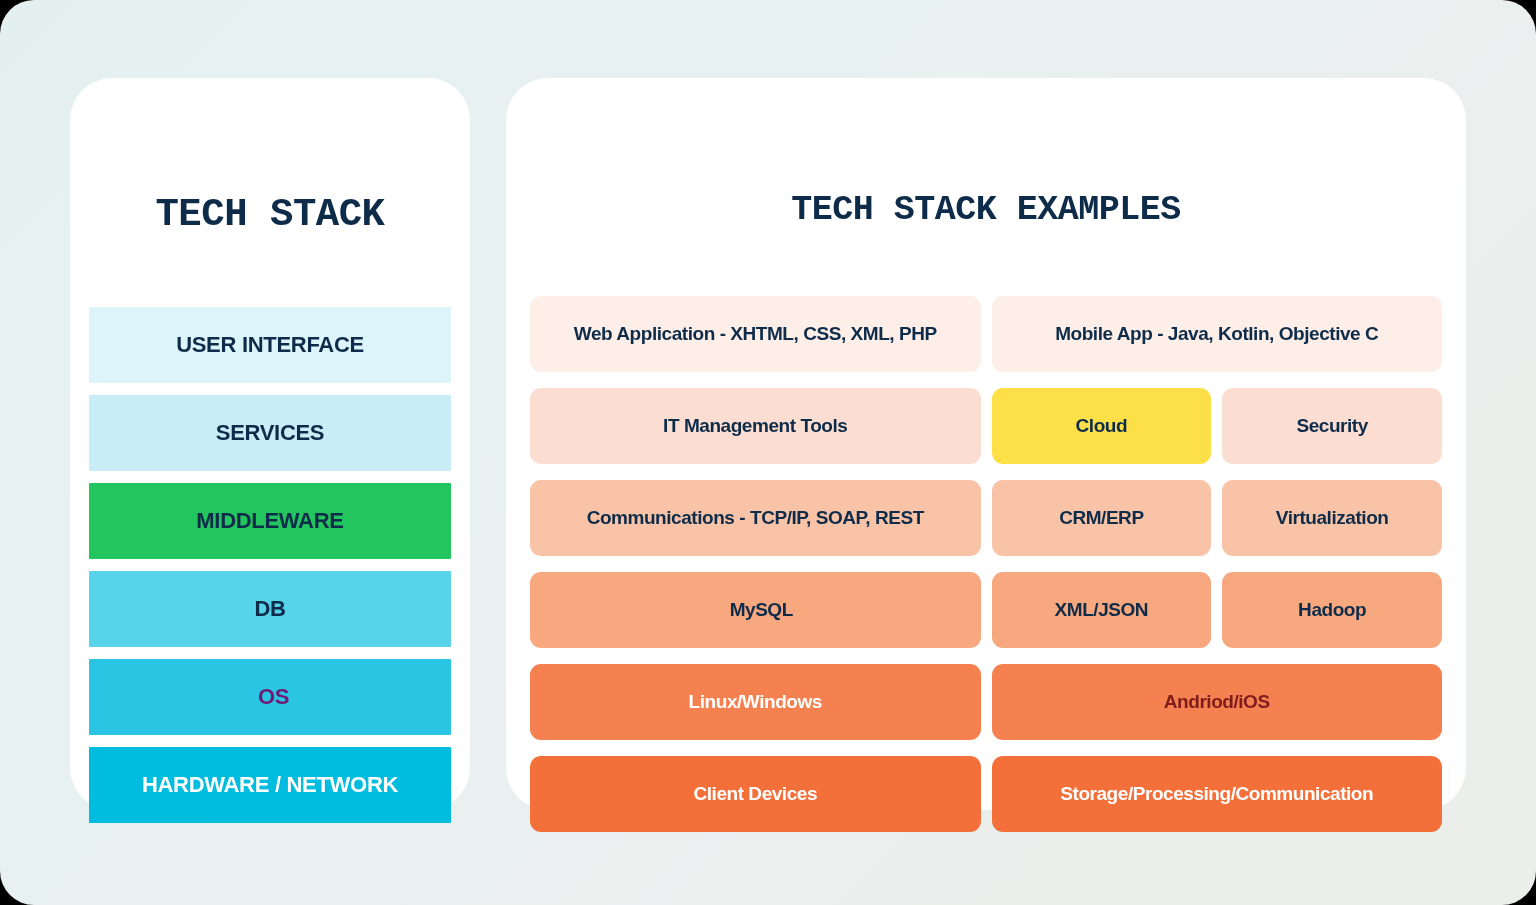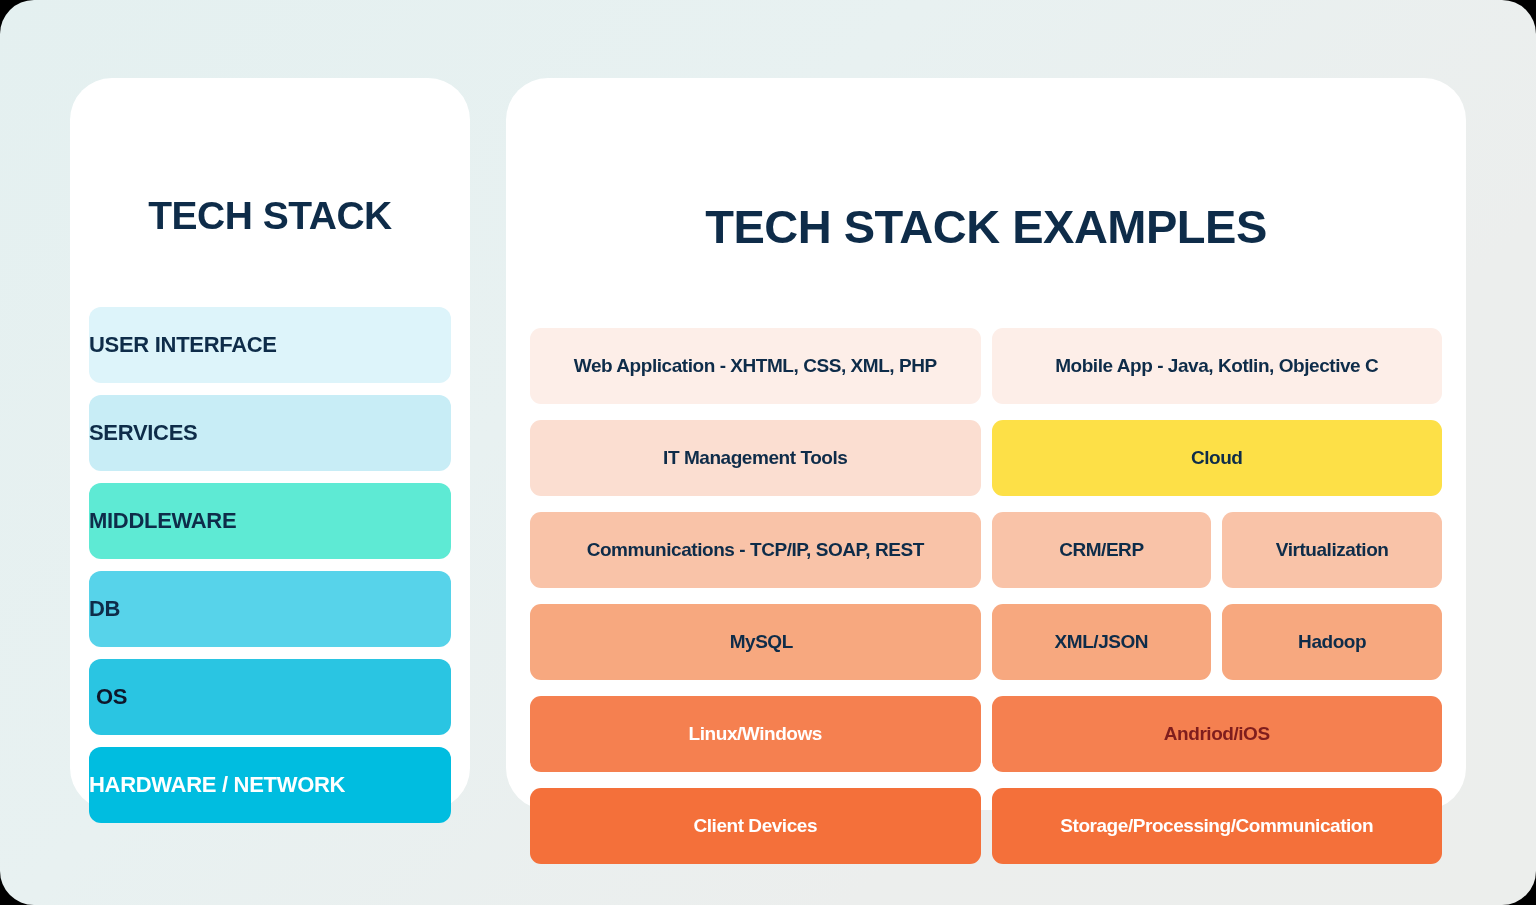--- a/index.html
+++ b/index.html
@@ -45,44 +45,45 @@
     padding: 0 24px;
     flex: 0 0 auto;
   }
 
   .panel-title {
     text-align: center;
     color: #0e2c49;
     font-weight: bold;
     letter-spacing: -0.5px;
     line-height: 1;
+    font-family: Liberation Mono, monospace;
   }
   .panel-left .panel-title {
     font-size: 39px;
     padding-top: 86px;
     padding-bottom: 39px;
   }
   .panel-right .panel-title {
-    font-size: 47px;
+    font-size: 35px;
     padding-top: 86px;
     padding-bottom: 39px;
   }
 
   
   .stack {
     display: flex;
     flex-direction: column;
     gap: 12px;
   }
   .stack-row {
     height: 76px;
-    border-radius: 12px;
+    border-radius: 1px;
     display: flex;
     align-items: center;
-    justify-content: flex-start;
+    justify-content: center;
     font-size: 22px;
     font-weight: bold;
     letter-spacing: -0.3px;
     color: #0e2c49;
   }
 
   
   .ex-grid {
     display: flex;
     flex-direction: column;
@@ -122,28 +123,28 @@
 
   <section class="panel panel-left">
     <h2 class="panel-title">TECH STACK</h2>
     <div class="stack">
         <div class="stack-row" style="background: rgb(221, 244, 250);">
           <span style="color: rgb(14, 44, 73);">USER INTERFACE</span>
         </div>
         <div class="stack-row" style="background: rgb(200, 237, 246);">
           <span style="color: rgb(14, 44, 73);">SERVICES</span>
         </div>
-        <div class="stack-row" style="background: #5eead4;">
+        <div class="stack-row" style="background: #22c55e;">
           <span style="color: rgb(14, 44, 73);">MIDDLEWARE</span>
         </div>
         <div class="stack-row" style="background: rgb(87, 211, 234);">
           <span style="color: rgb(14, 44, 73);">DB</span>
         </div>
         <div class="stack-row" style="background: rgb(42, 197, 226);">
-          <span style="color: #0f172a; margin-left: 7px;">OS</span>
+          <span style="color: #701a75; margin-left: 7px;">OS</span>
         </div>
         <div class="stack-row" style="background: rgb(0, 189, 224);">
           <span style="color: rgb(255, 255, 255);">HARDWARE / NETWORK</span>
         </div>
       </div>
   </section>
 
   <section class="panel panel-right">
     <h2 class="panel-title">TECH STACK EXAMPLES</h2>
     <div class="ex-grid">
@@ -154,20 +155,21 @@
           <div class="ex-half">
             <div class="ex-cell" style="background: rgb(253, 238, 232); color: rgb(14, 44, 73);">Mobile App - Java, Kotlin, Objective C</div>
           </div>
         </div>
         <div class="ex-row">
           <div class="ex-half">
             <div class="ex-cell" style="background: rgb(251, 222, 209); color: rgb(14, 44, 73);">IT Management Tools</div>
           </div>
           <div class="ex-half">
             <div class="ex-cell" style="background: #fde047; color: rgb(14, 44, 73);">Cloud</div>
+            <div class="ex-cell" style="background: rgb(251, 222, 209); color: rgb(14, 44, 73);">Security</div>
           </div>
         </div>
         <div class="ex-row">
           <div class="ex-half">
             <div class="ex-cell" style="background: rgb(249, 195, 168); color: rgb(14, 44, 73);">Communications - TCP/IP, SOAP, REST</div>
           </div>
           <div class="ex-half">
             <div class="ex-cell" style="background: rgb(249, 195, 168); color: rgb(14, 44, 73);">CRM/ERP</div>
             <div class="ex-cell" style="background: rgb(249, 195, 168); color: rgb(14, 44, 73);">Virtualization</div>
           </div>

